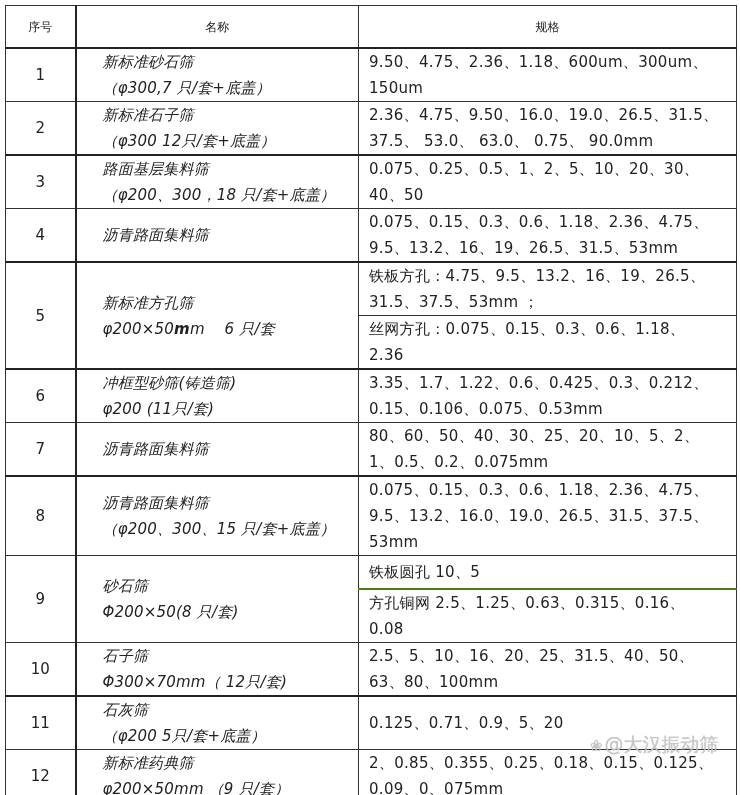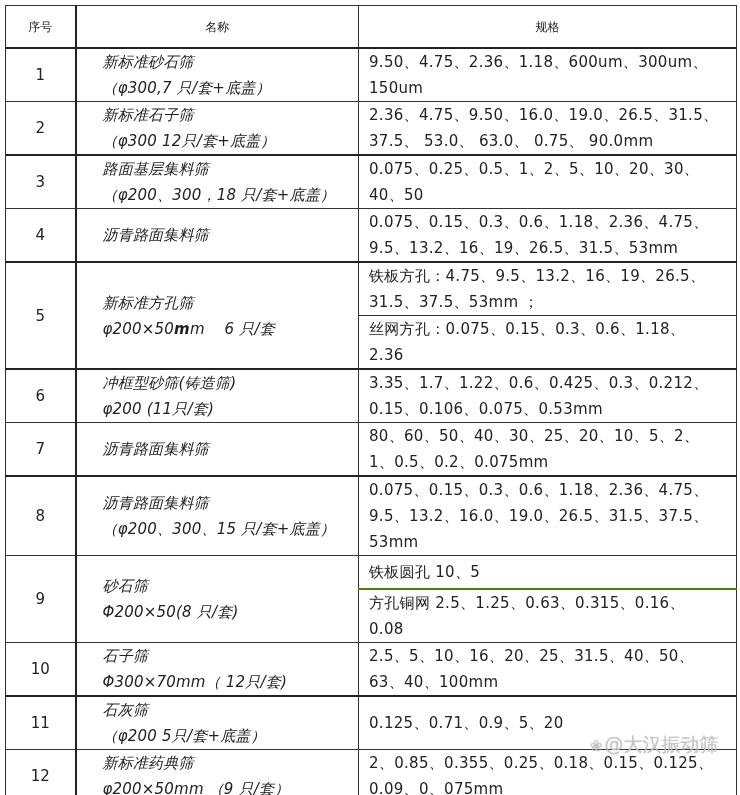--- a/index.html
+++ b/index.html
@@ -217,21 +217,21 @@
   </tr>
 
   <tr style="height:52px">
     <td class="col-no vline-thick">10</td>
     <td class="name-cell">
       <span class="line">石子筛</span>
       <span class="line">Φ300×70mm（ 12只/套)</span>
     </td>
     <td class="spec-cell">
       <span class="line">2.5、5、10、16、20、25、31.5、40、50、</span>
-      <span class="line">63、40、100mm</span>
+      <span class="line">63、80、100mm</span>
     </td>
   </tr>
 
   <tr class="thick-top" style="height:53px">
     <td class="col-no vline-thick">11</td>
     <td class="name-cell">
       <span class="line">石灰筛</span>
       <span class="line">（φ200  5只/套+底盖）</span>
     </td>
     <td class="spec-cell">

